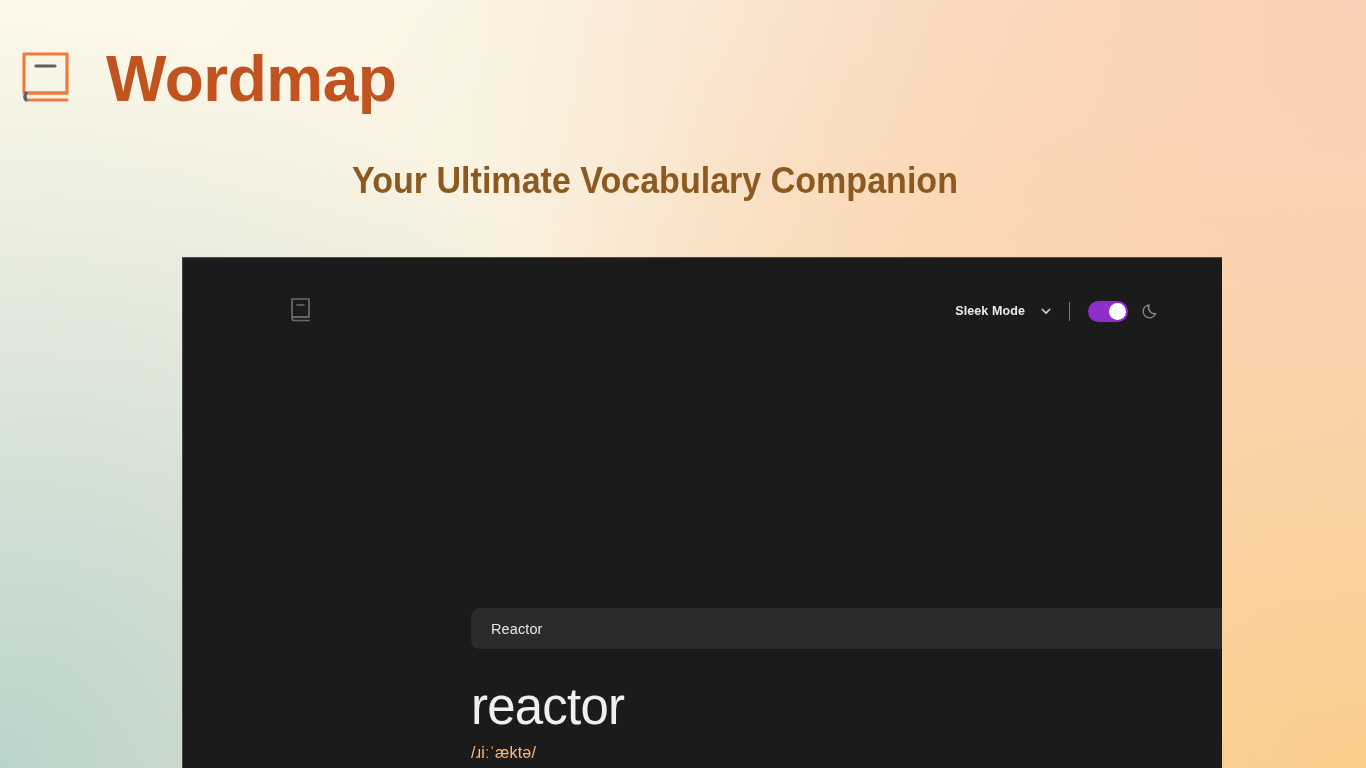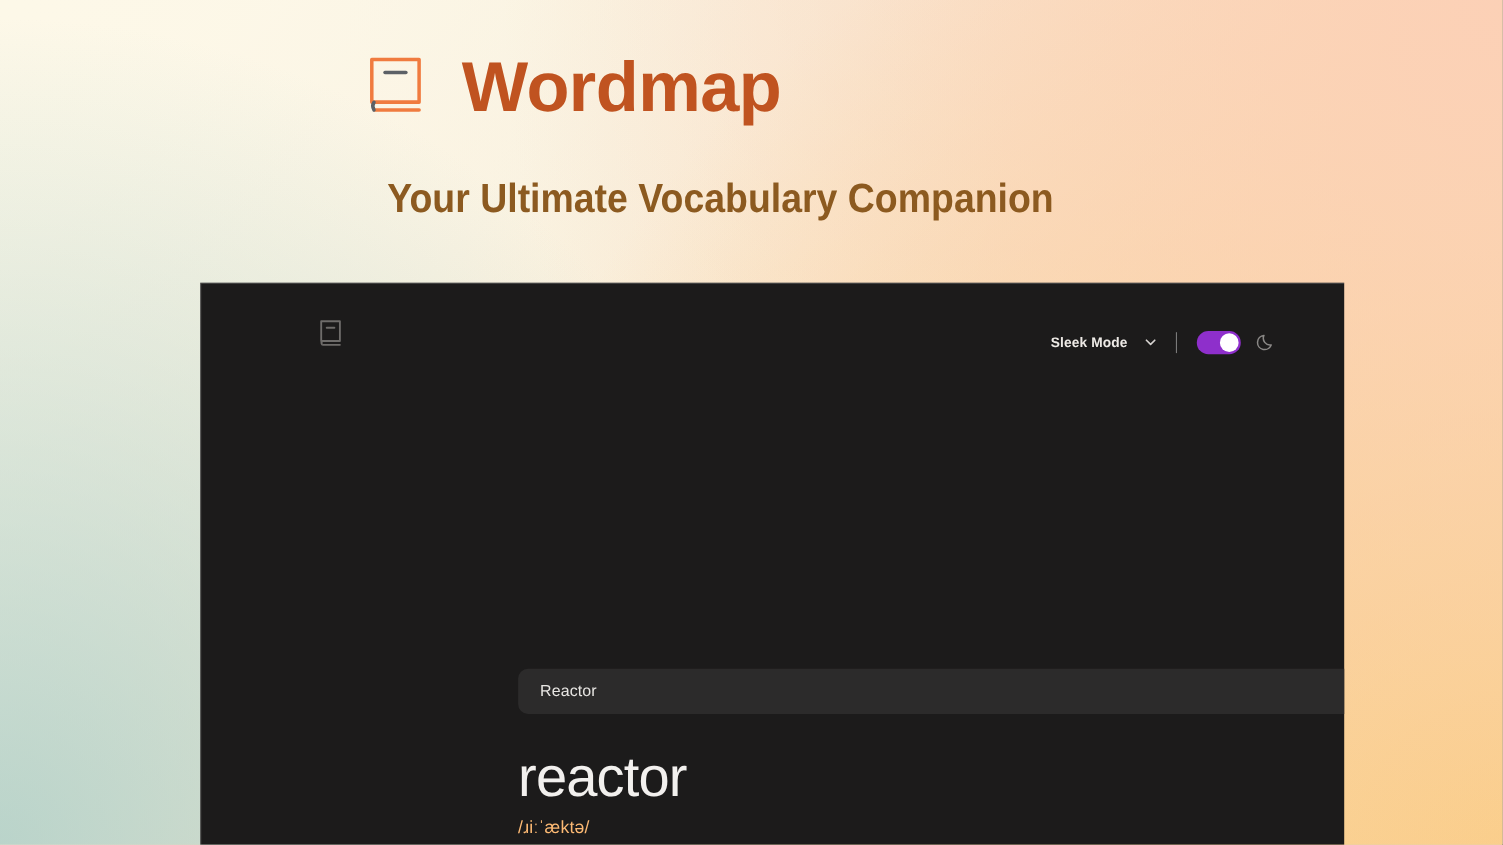--- a/index.html
+++ b/index.html
@@ -33,25 +33,24 @@
     position: absolute;
     top: 0; left: 0;
     width: 1366px;
     height: 257px;
     text-align: center;
   }
 
   .brand-row {
     position: absolute;
     top: 46px;
-    left: 0;
+    left: 12px;
     width: 1036px;
     display: flex;
     align-items: center;
-    justify-content: center;
     gap: 28px;
   }
 
   .logo-icon {
     width: 66px;
     height: 66px;
     flex: none;
   }
 
   .brand-title {
@@ -91,20 +90,21 @@
   }
 
   
   .panel-topbar {
     position: absolute;
     top: 32px;
     left: 106px;
     right: 62px;
     height: 42px;
     display: flex;
+    align-items: center;
     justify-content: space-between;
   }
 
   .panel-book-icon { width: 24px; height: 28px; display:block; }
 
   .topbar-right {
     display: flex;
     align-items: center;
     gap: 0;
   }

